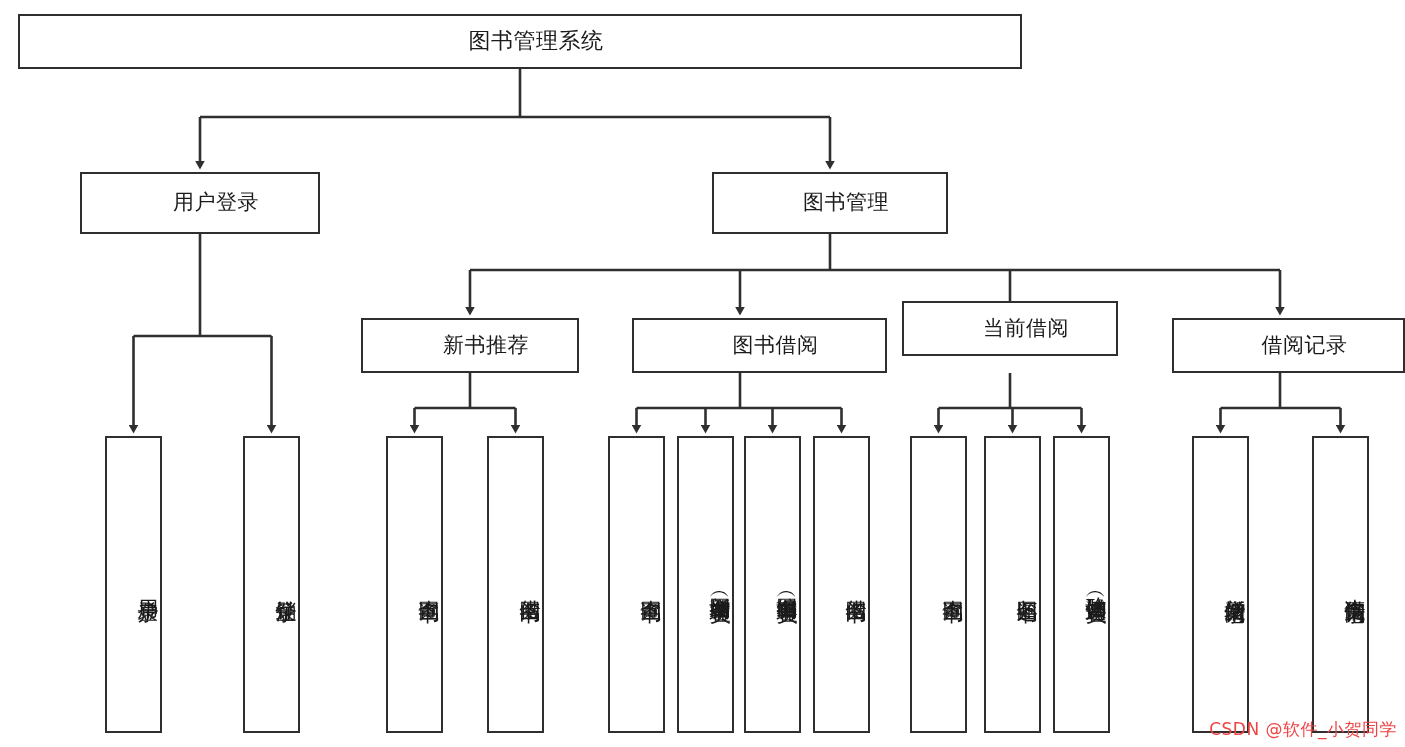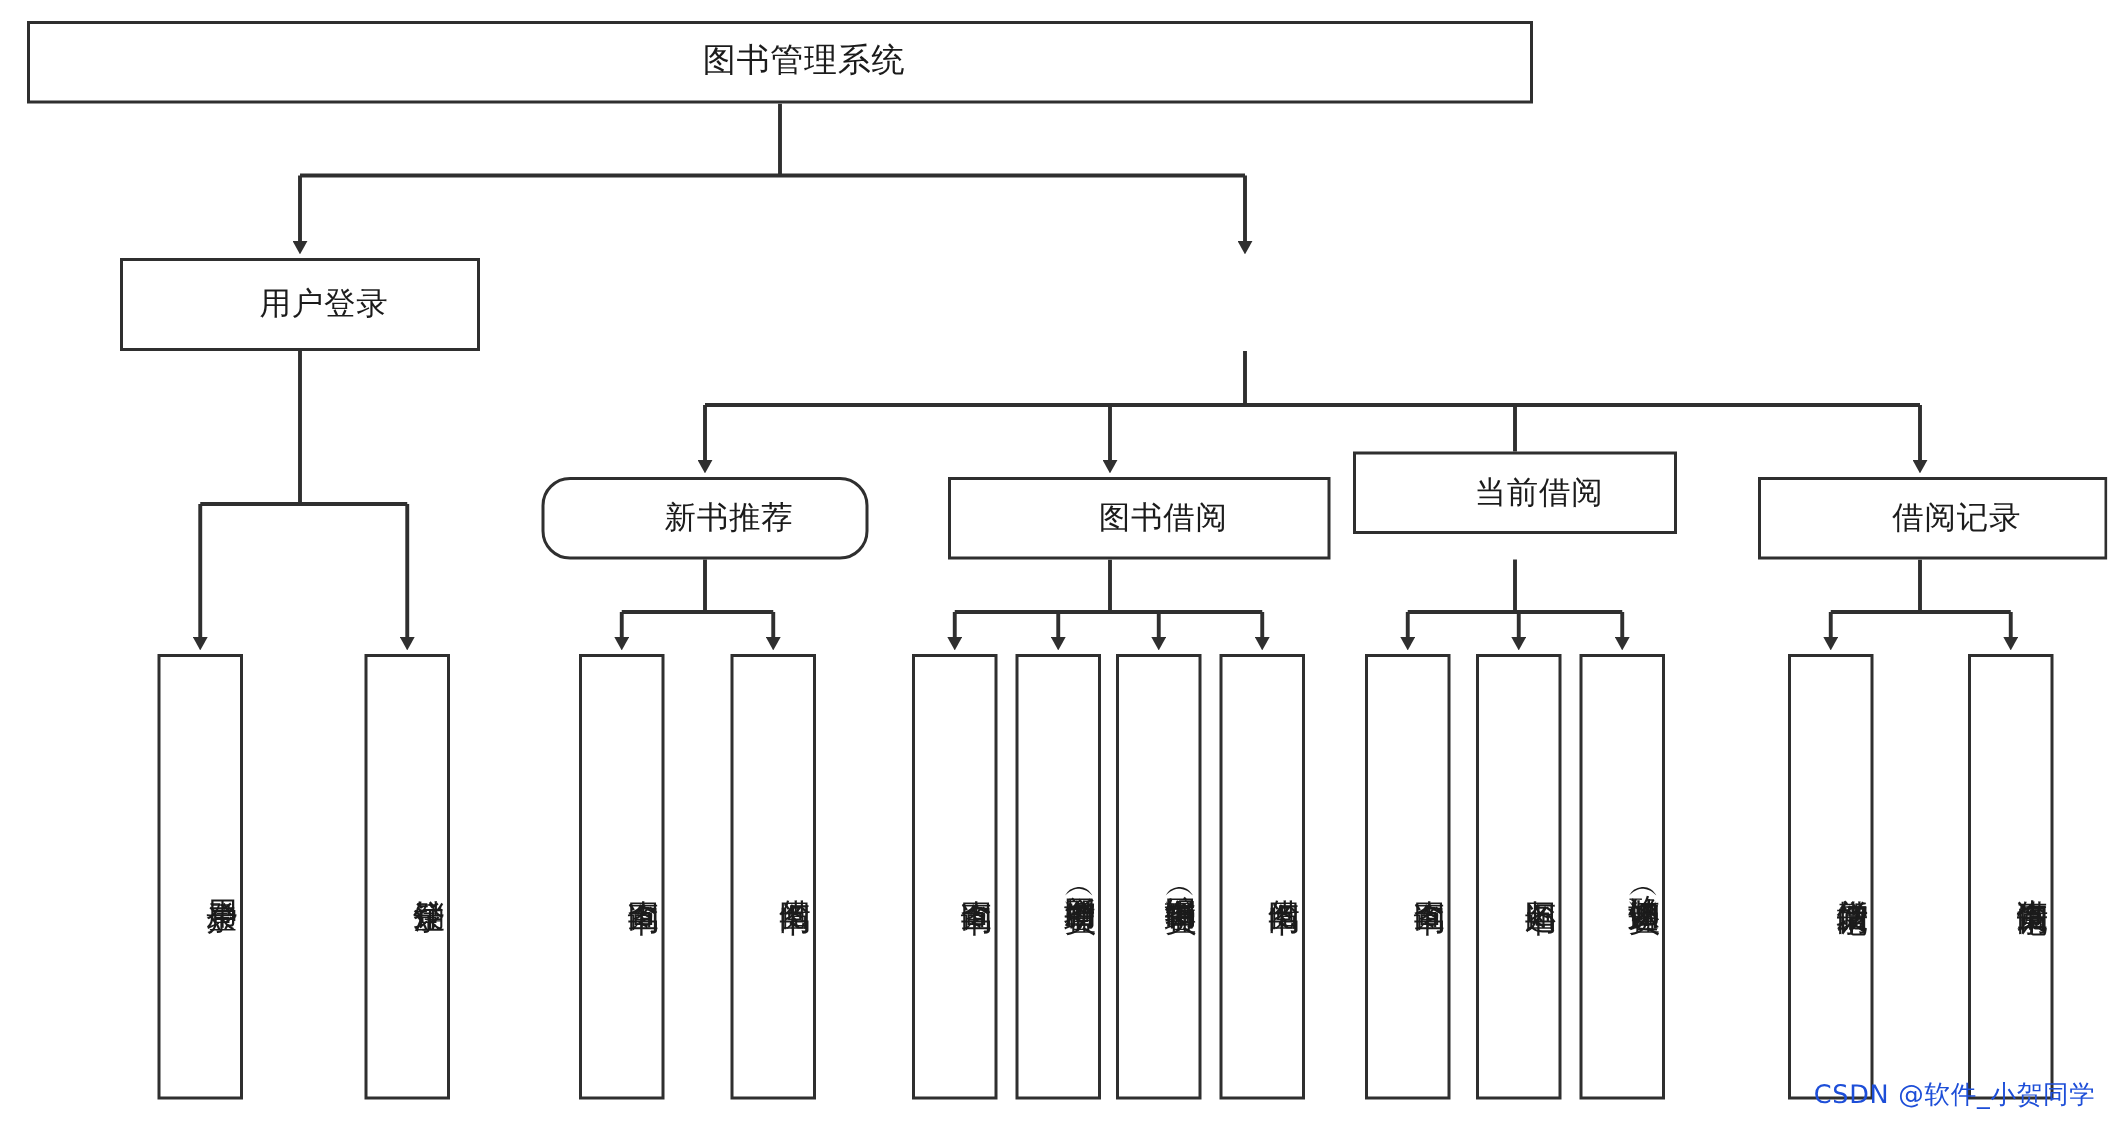--- a/index.html
+++ b/index.html
@@ -58,21 +58,21 @@
     white-space: nowrap;
   }
   .node.root {
     font-size: 22px;
   }
   #watermark {
     position: absolute;
     right: 8px;
     bottom: 6px;
     font-size: 17px;
-    color: #1d4ed8;
+    color: #ef4444;
     letter-spacing: 0.5px;
     white-space: nowrap;
   }
 </style>
 </head>
 <body>
 
 <div id="canvas">
 
   <svg id="edges" viewBox="0 0 1405 747" xmlns="http://www.w3.org/2000/svg">
@@ -118,22 +118,25 @@
       </g>
   </svg>
 
   <div class="node root horiz" style="left: 18px; top: 14px; width: 1004px; height: 55px;">
     <span>图书管理系统</span>
   </div>
 
   <div class="node horiz" style="left: 80px; top: 172px; width: 240px; height: 62px;">
     <span>用户登录</span>
   </div>
+  <div class="node horiz" style="left: 712px; top: 172px; width: 236px; height: 62px;">
+    <span>图书管理</span>
+  </div>
 
-  <div class="node horiz" style="left: 361px; top: 318px; width: 218px; height: 55px; border-radius: 19px;">
+  <div class="node horiz" style="left: 361px; top: 318px; width: 218px; height: 55px;">
     <span>新书推荐</span>
   </div>
   <div class="node horiz" style="left: 632px; top: 318px; width: 255px; height: 55px;">
     <span>图书借阅</span>
   </div>
   <div class="node horiz" style="left: 902px; top: 301px; width: 216px; height: 55px;">
     <span>当前借阅</span>
   </div>
   <div class="node horiz" style="left: 1172px; top: 318px; width: 233px; height: 55px;">
     <span>借阅记录</span>

